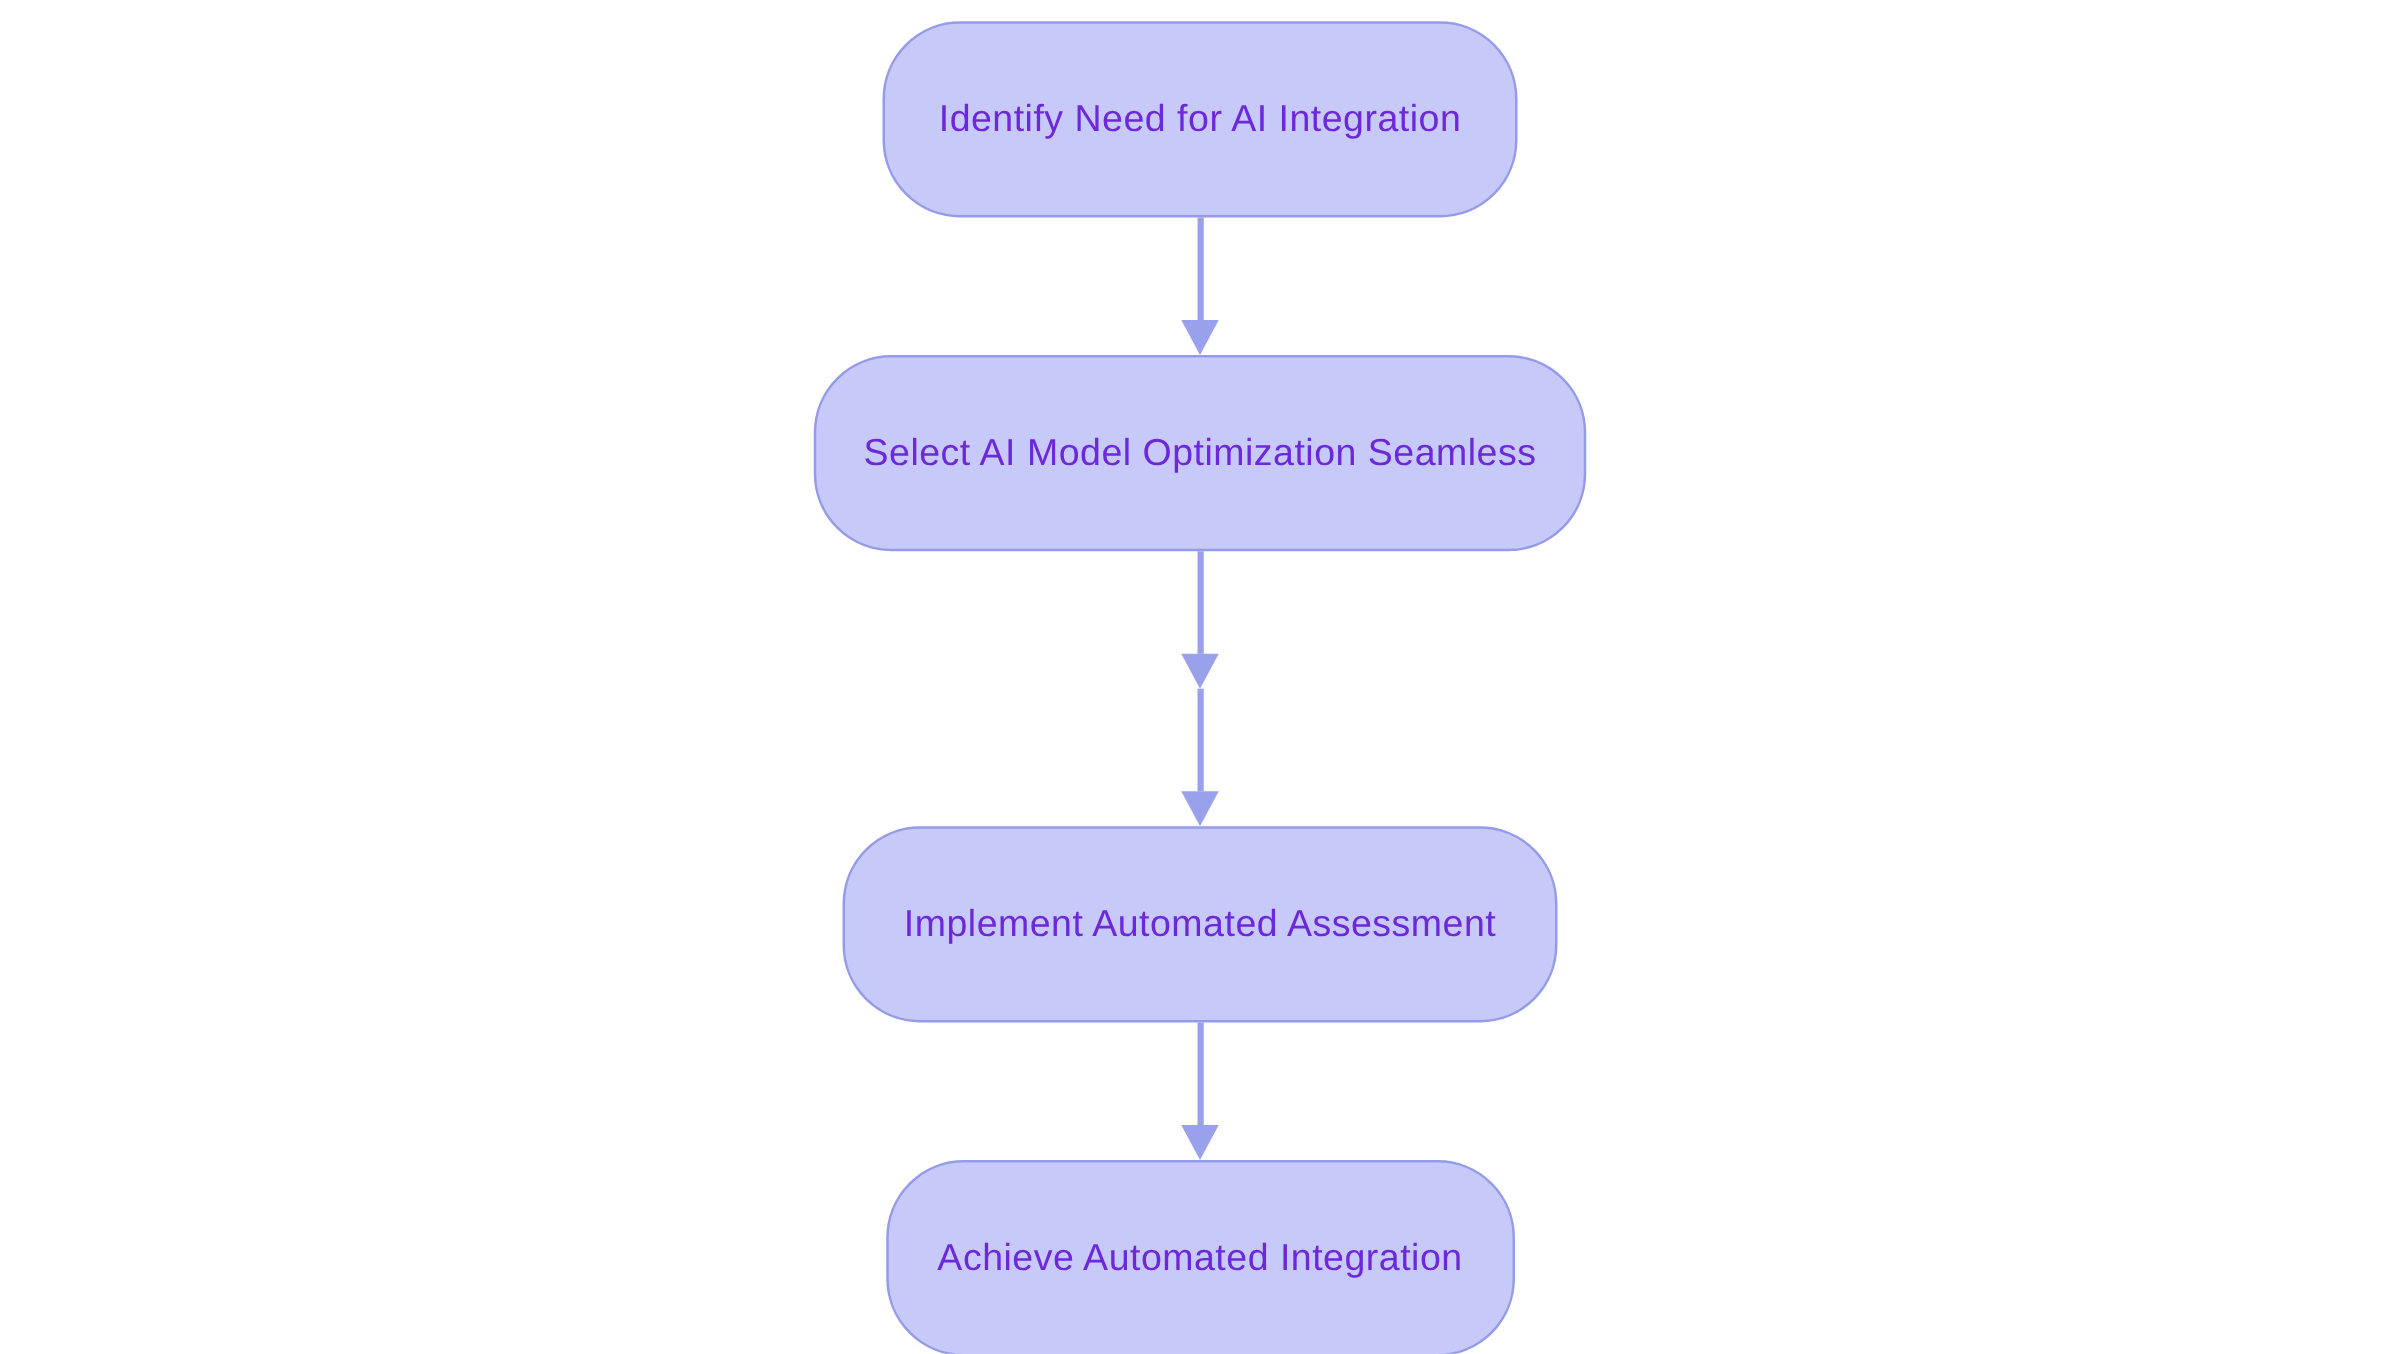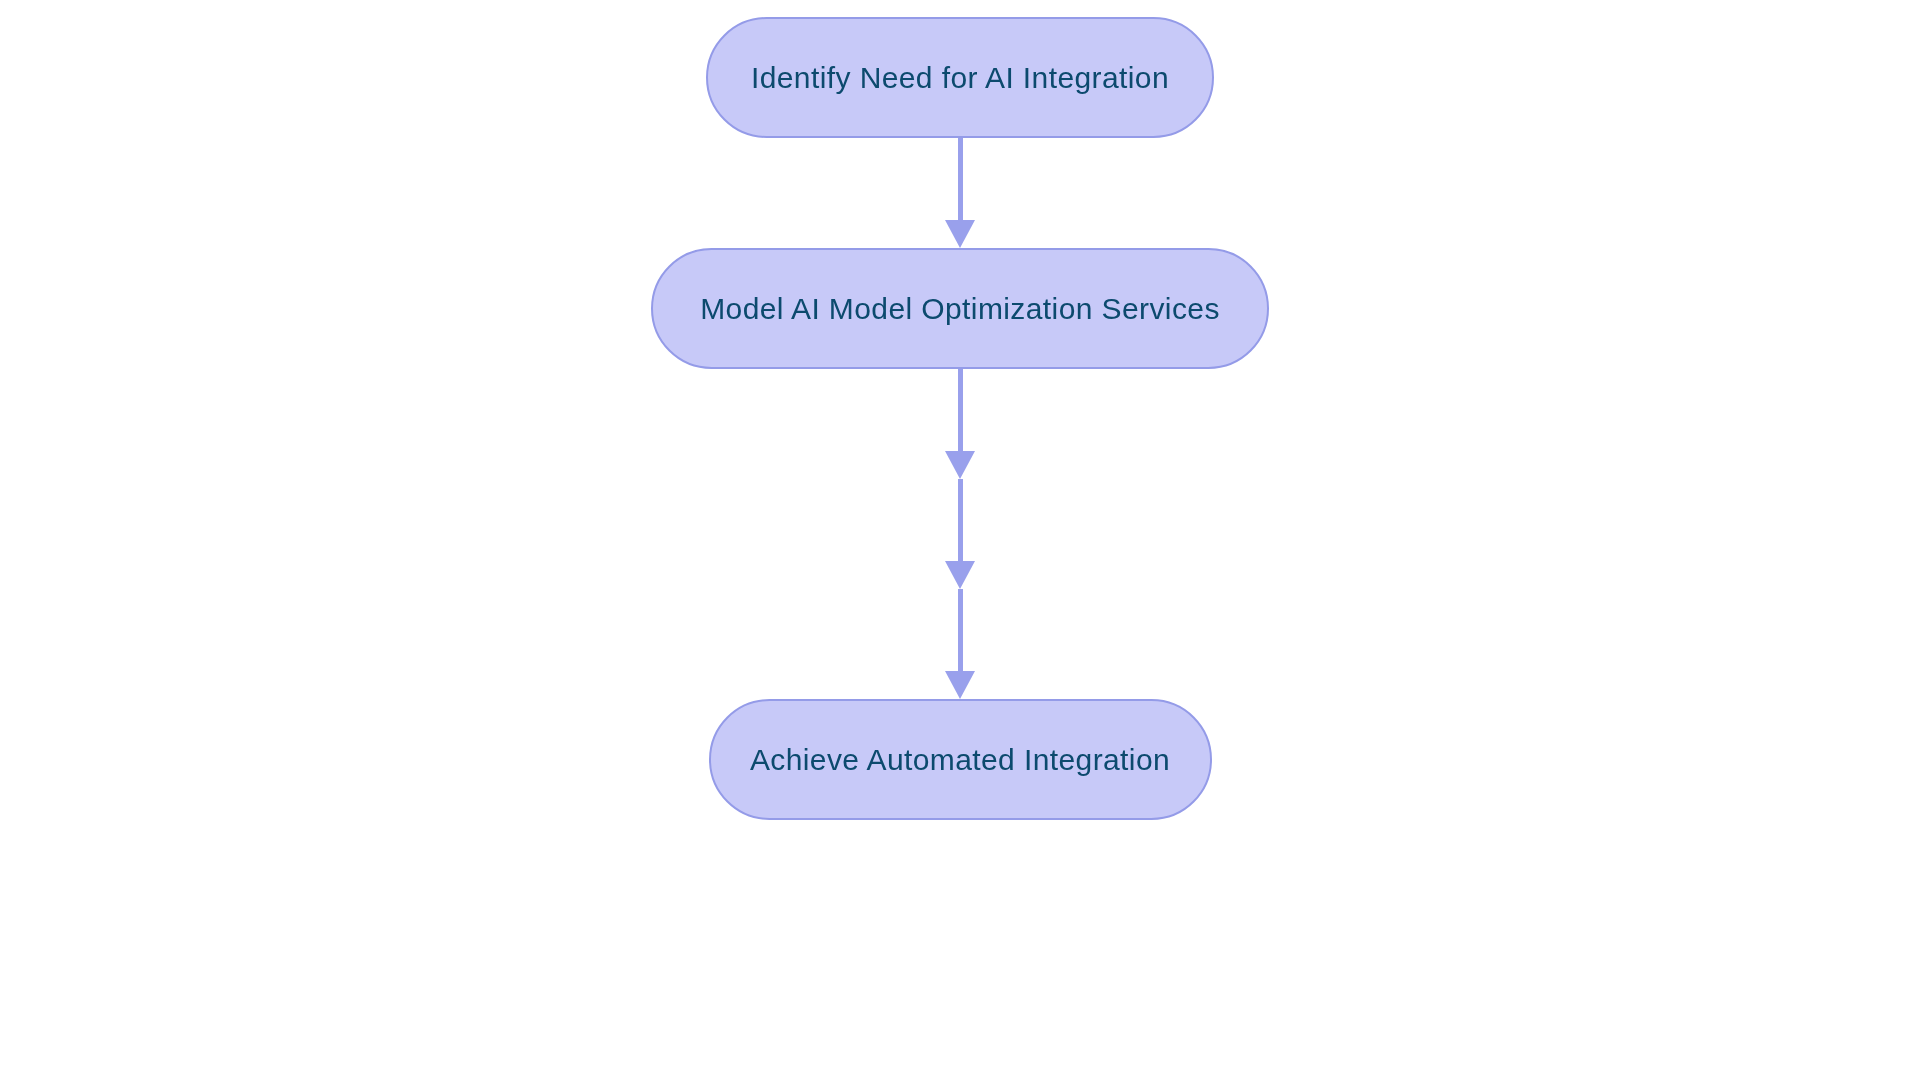--- a/index.html
+++ b/index.html
@@ -17,29 +17,29 @@
     width: 1920px;
     height: 1083px;
     display: flex;
     flex-direction: column;
     align-items: center;
     padding-top: 17px;
     box-sizing: border-box;
     background: #ffffff;
   }
   .node {
-    height: 121px;
+    height: 157px;
     box-sizing: border-box;
     background: #c7c9f8;
     border: 2px solid #949be8;
     border-radius: 62px;
     display: flex;
     align-items: center;
     justify-content: center;
-    color: #0c4a6e;
+    color: #6d28d9;
     font-size: 30px;
     letter-spacing: 0.4px;
     text-align: center;
     white-space: nowrap;
     flex: 0 0 auto;
   }
   .n1 { width: 508px; }
   .n2 { width: 618px; }
   .n3 { width: 415px; }
   .n4 { width: 572px; }
@@ -73,34 +73,37 @@
   <div class="node n1">
     <span>Identify Need for AI Integration</span>
   </div>
 
   <div class="arrow">
     <div class="shaft"></div>
     <div class="head"></div>
   </div>
 
   <div class="node n2">
-    <span>Model AI Model Optimization Services</span>
+    <span>Select AI Model Optimization Seamless</span>
   </div>
 
   <div class="arrow">
     <div class="shaft"></div>
     <div class="head"></div>
   </div>
 
 
   <div class="arrow">
     <div class="shaft"></div>
     <div class="head"></div>
   </div>
 
+  <div class="node n4">
+    <span>Implement Automated Assessment</span>
+  </div>
 
   <div class="arrow">
     <div class="shaft"></div>
     <div class="head"></div>
   </div>
 
   <div class="node n5">
     <span>Achieve Automated Integration</span>
   </div>
 

